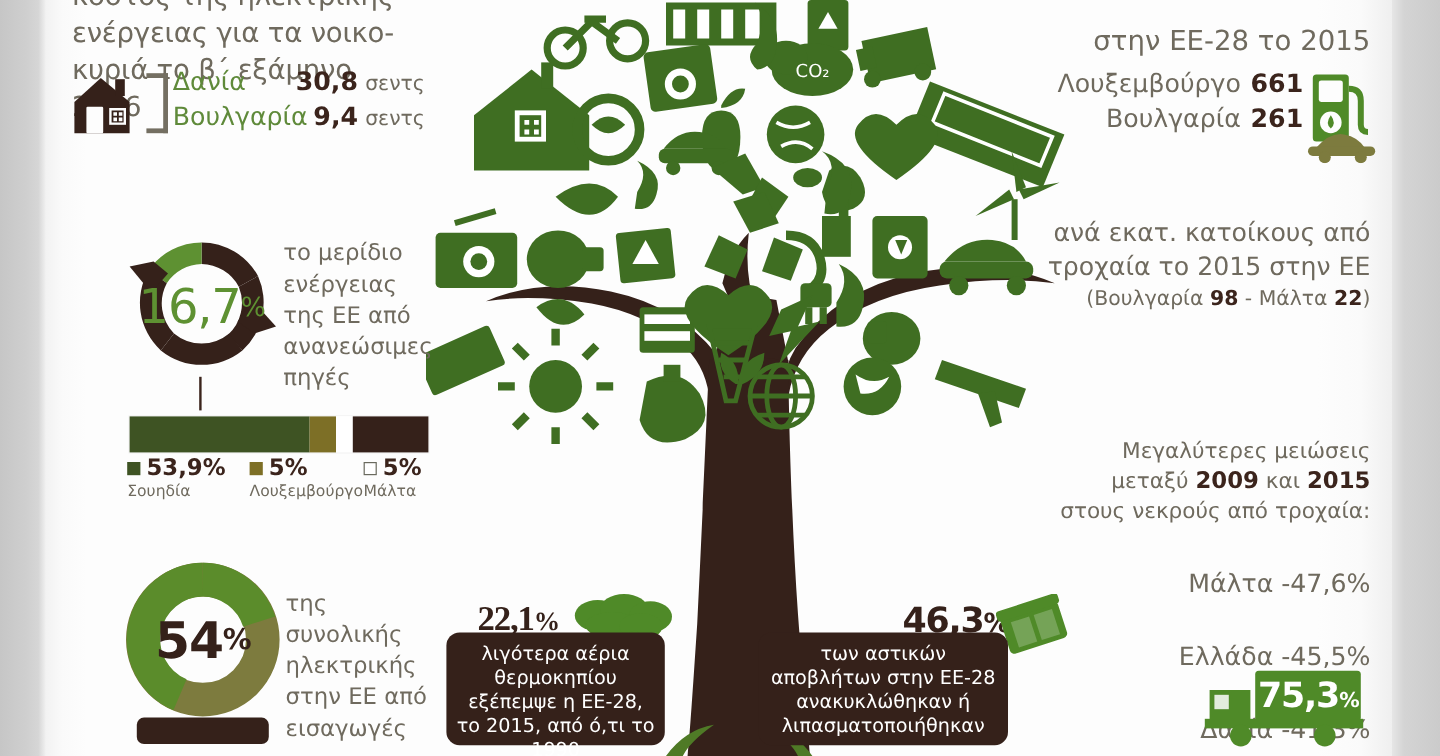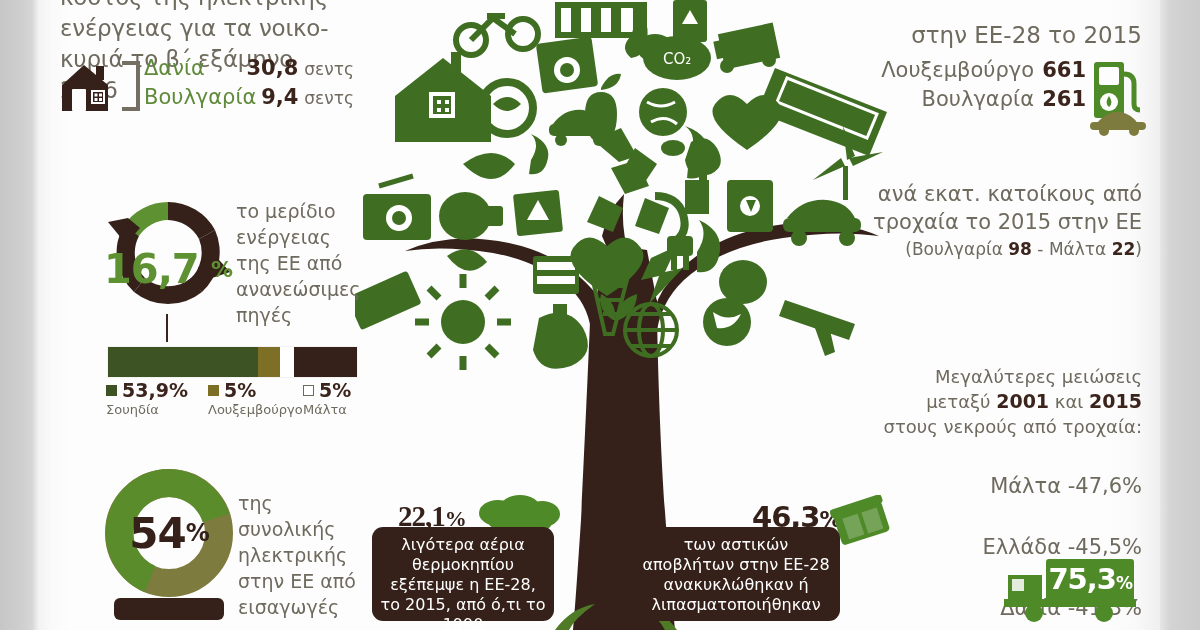--- a/index.html
+++ b/index.html
@@ -43,23 +43,23 @@
   .cc-rows { position:absolute; left:86px; top:-1px; width:210px; }
   .cc-row { display:flex; align-items:baseline; height:29px; }
   .cc-country { width:106px; font-size:21px; color:#5f8a3a; }
   .cc-val { width:52px; text-align:right; font-size:21px; font-weight:bold; color:#3b241c; }
   .cc-unit { padding-left:6px; font-size:17px; color:#6f6a5e; }
 
   
   #renew-block { position:absolute; left:0; top:192px; width:300px; height:140px; }
   #arrowcycle { position:absolute; left:56px; top:0; width:128px; height:128px; }
   #pct167 {
-    position:absolute; left:56px; top:13px; width:128px; height:128px;
-    display:flex; align-items:center; justify-content:space-between;
-    font-weight:bold; color:#5e9132; letter-spacing:-1px;
+    position:absolute; left:56px; top:0; width:128px; height:128px;
+    display:flex; align-items:center; justify-content:center;
+    font-weight:normal; color:#5e9132; letter-spacing:-1px;
   }
   #pct167 .big { font-size:40px; }
   #pct167 .sm { font-size:22px; }
   #renew-text {
     position:absolute; left:188px; top:6px; width:125px;
     font-size:19px; line-height:26px; color:#6f6a5e;
   }
   #stem { position:absolute; left:118px; top:122px; width:2px; height:28px; background:#3b241c; }
 
   
@@ -516,21 +516,21 @@
     </svg>
 
     <div id="deaths-block">
       <div id="deaths-sub">ανά εκατ. κατοίκους από τροχαία το 2015 στην ΕΕ</div>
       <div id="deaths-paren"><span>(Βουλγαρία </span><b>98</b><span> - Μάλτα </span><b>22</b><span>)</span></div>
     </div>
 
     <div id="reduct-block">
       <div id="reduct-head">
         <span>Μεγαλύτερες μειώσεις</span><br>
-        <span>μεταξύ </span><b>2001</b><span> και </span><b>2015</b><br>
+        <span>μεταξύ </span><b>2009</b><span> και </span><b>2015</b><br>
         <span>στους νεκρούς από τροχαία:</span>
       </div>
       <div id="reduct-list">
         <div class="rl">Μάλτα -47,6%</div>
         <div class="rl">Ελλάδα -45,5%</div>
         <div class="rl">Δανία -41,3%</div>
         <div class="rl">Ισπανία -37,8%</div>
       </div>
     </div>
 

